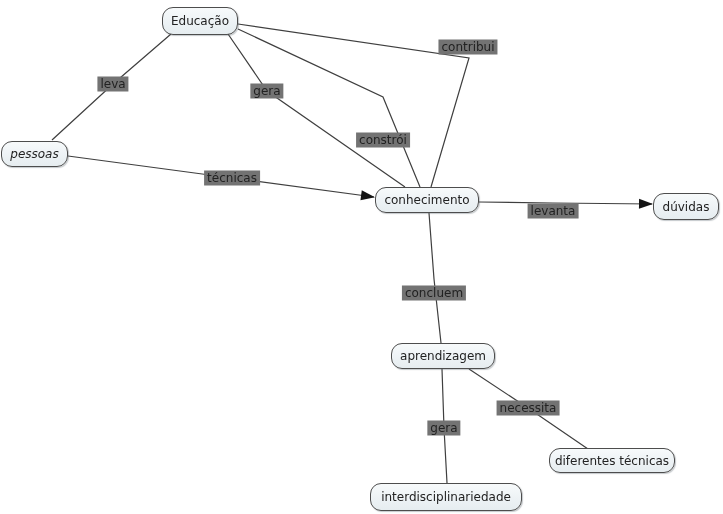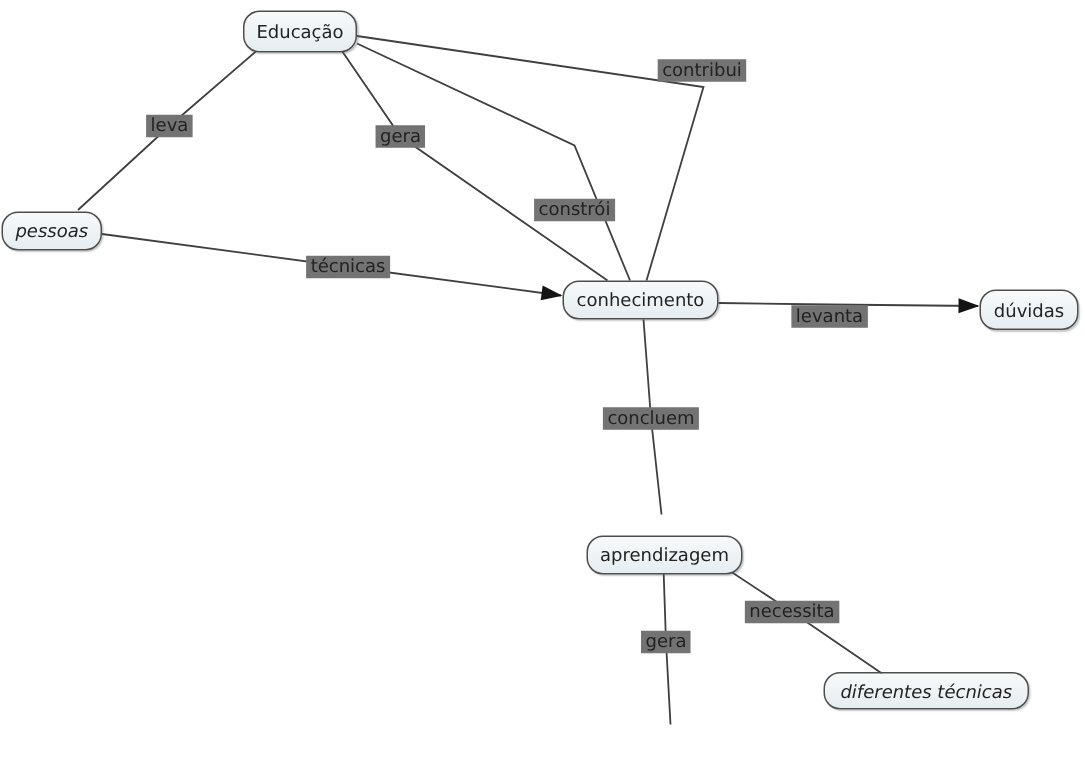--- a/index.html
+++ b/index.html
@@ -69,22 +69,23 @@
       <polyline points="429,213 434,279 441,343" fill="none" stroke="#3f3f3f" stroke-width="1.2"></polyline>
       <polyline points="442,369 444,428 447,483" fill="none" stroke="#3f3f3f" stroke-width="1.2"></polyline>
       <polyline points="469,369 528,408 588,449" fill="none" stroke="#3f3f3f" stroke-width="1.2"></polyline>
     </svg>
     <div class="edge-label" style="left: 113px; top: 84px;">leva</div>
     <div class="edge-label" style="left: 267px; top: 91px; text-align: right;">gera</div>
     <div class="edge-label" style="left: 383px; top: 96px; margin-top: 44px;">constrói</div>
     <div class="edge-label" style="left: 468px; top: 47px;">contribui</div>
     <div class="edge-label" style="left: 232px; top: 178px;">técnicas</div>
     <div class="edge-label" style="left: 553px; top: 211px;">levanta</div>
-    <div class="edge-label" style="left: 434px; top: 279px;">concluem</div>
+    <div class="edge-label" style="left: 434px; top: 293px;">concluem</div>
     <div class="edge-label" style="left: 444px; top: 428px;">gera</div>
     <div class="edge-label" style="left: 528px; top: 408px;">necessita</div>
     <div class="node" style="left: 162px; top: 7px; width: 76px; height: 28px;">Educação</div>
     <div class="node" style="left: 1px; top: 141px; width: 67px; height: 26px; font-style: italic;">pessoas</div>
     <div class="node" style="left: 653px; top: 193px; width: 66px; height: 27px;">dúvidas</div>
     <div class="node" style="left: 375px; top: 187px; width: 104px; height: 26px;">conhecimento</div>
-    <div class="node" style="left: 391px; top: 343px; width: 104px; height: 26px; margin-top: 14px;">aprendizagem</div>
-    <div class="node" style="left: 549px; top: 448px; width: 137px; height: 25px; font-style: italic;">diferentes técnicas</div>
+    <div class="node" style="left: 391px; top: 343px; width: 104px; height: 26px;">aprendizagem</div>
+    <div class="node" style="left: 549px; top: 448px; width: 126px; height: 25px;">diferentes técnicas</div>
+    <div class="node" style="left: 370px; top: 483px; width: 152px; height: 28px;">interdisciplinariedade</div>
   </div>
 
 </body></html>

